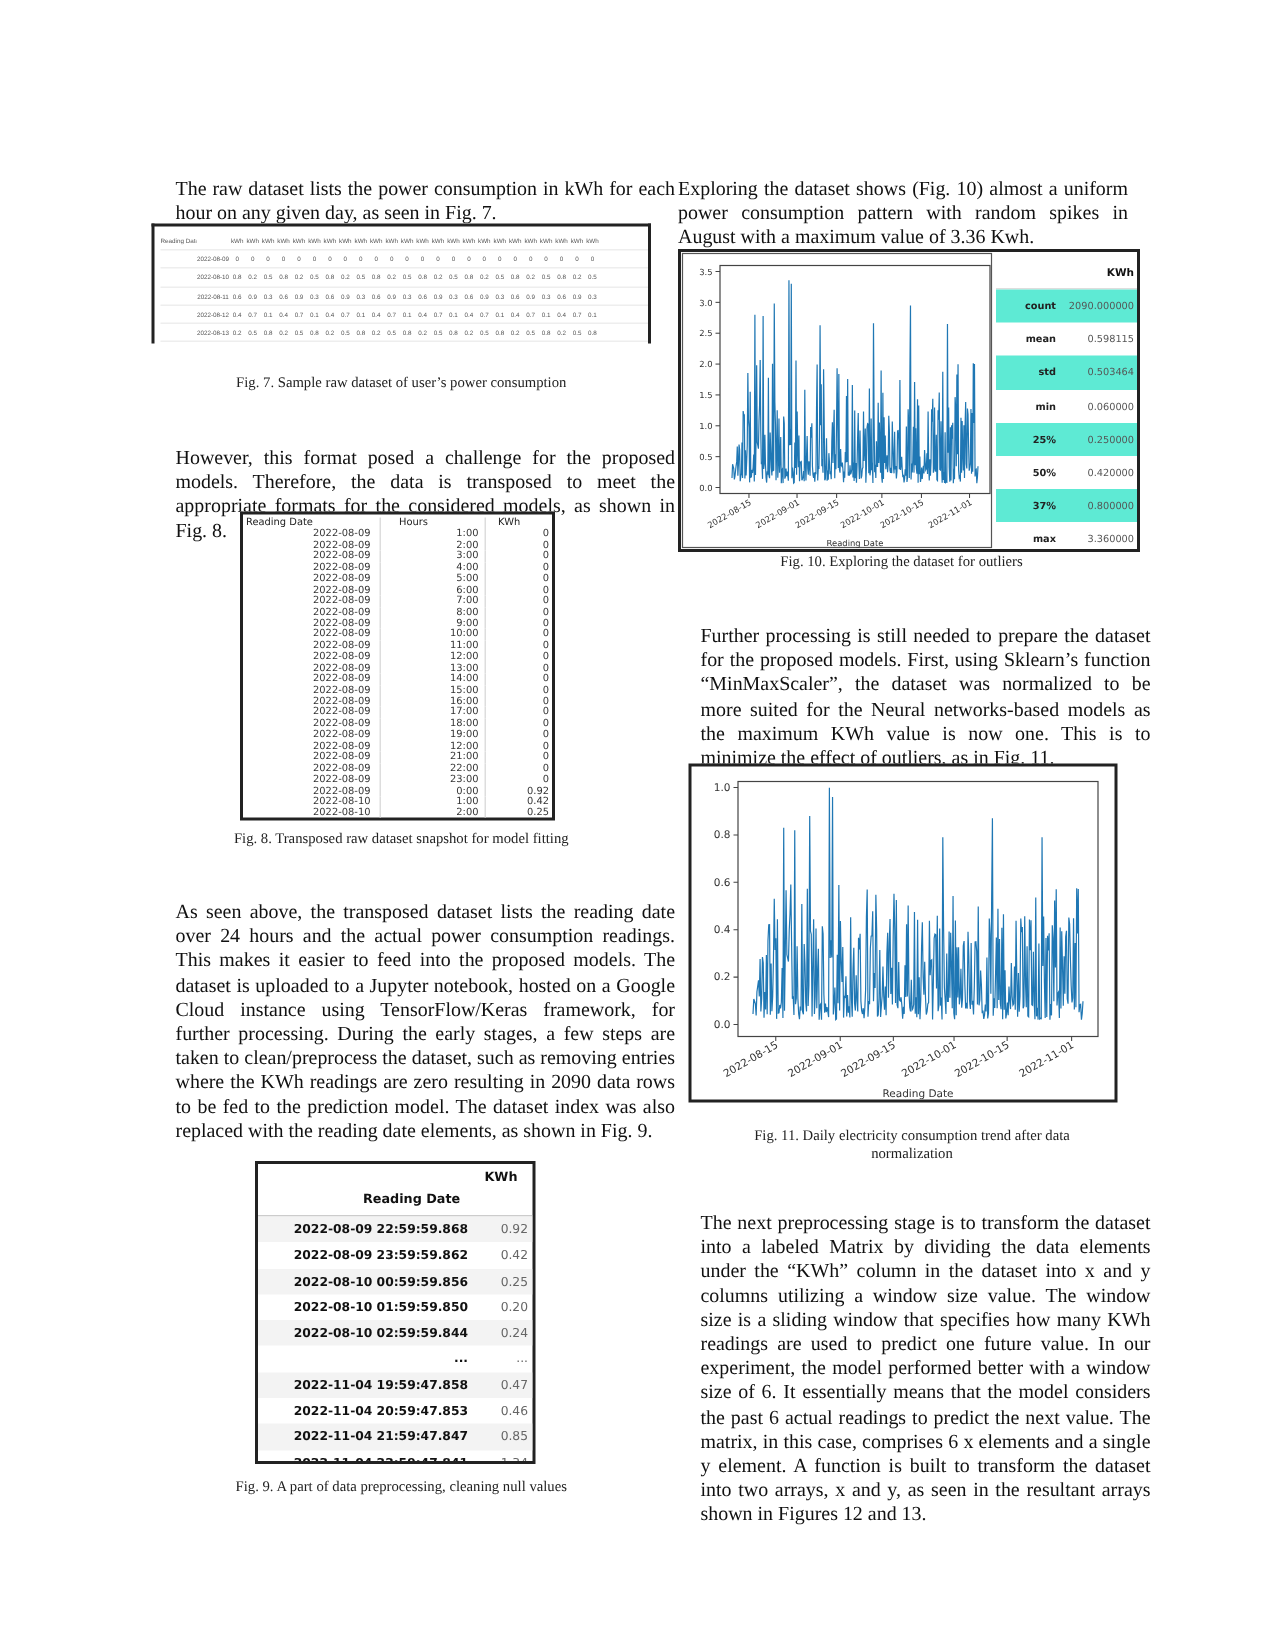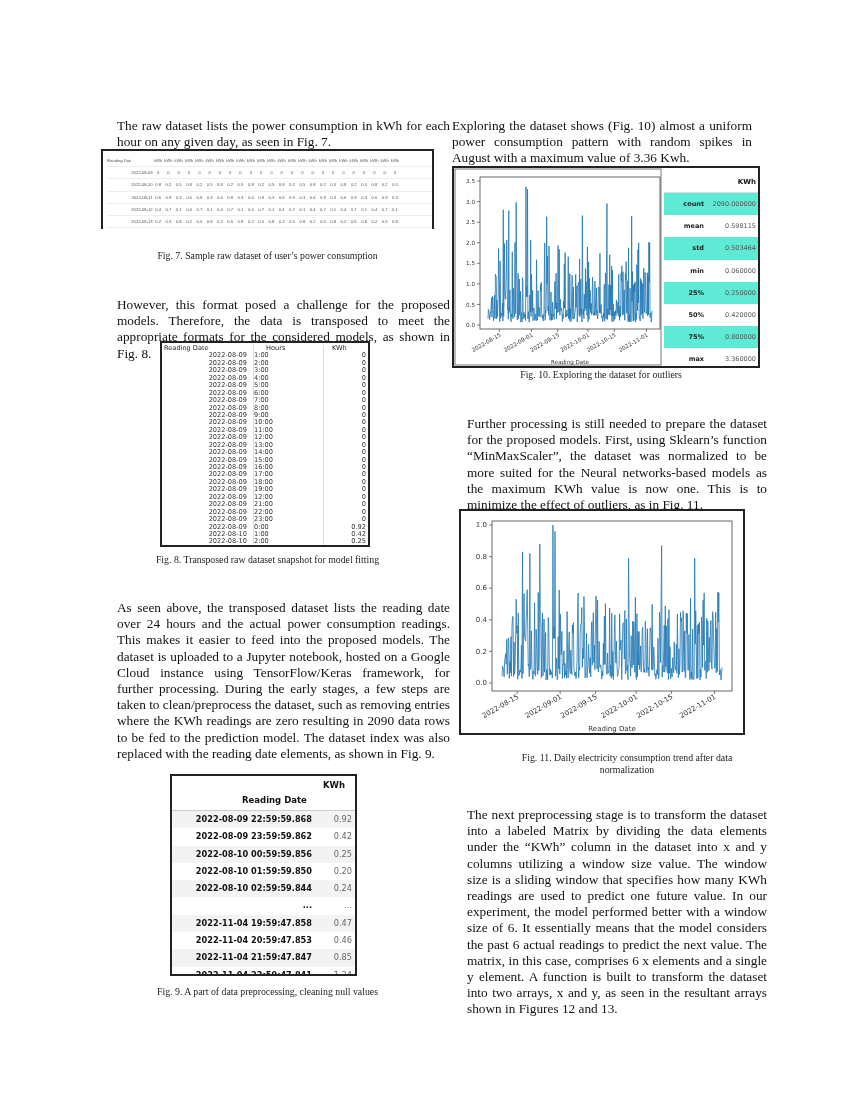--- a/index.html
+++ b/index.html
@@ -14,21 +14,21 @@
              font-size: 4.2px; color: #555; }
   .rawrow { display: flex; height: 11.2px; align-items: center; border-bottom: 0.5px solid #eee; }
   .rawrow span { display: inline-block; width: 10.3px; text-align: center; white-space: nowrap; overflow: hidden; }
   .rawrow .rd { width: 24px; text-align: left; }
   .rawrow .dt { width: 22px; }
 
   
   .t8 { position: absolute; left: 2px; top: 2px; width: 204px; font-family: "DejaVu Sans", sans-serif; font-size: 6.6px; color: #333; }
   .t8 .row { display: flex; height: 7.45px; line-height: 7.45px; }
   .t8 .c1 { width: 90px; text-align: right; padding-right: 6px; box-sizing: border-box; border-right: 0.5px solid #ddd; }
-  .t8 .c2 { width: 70px; text-align: left; padding-right: 4px; box-sizing: border-box; border-right: 0.5px solid #ddd; }
+  .t8 .c2 { width: 70px; text-align: right; padding-right: 4px; box-sizing: border-box; border-right: 0.5px solid #ddd; }
   .t8 .c3 { width: 44px; text-align: right; padding-right: 2px; box-sizing: border-box; }
   .t8 .hdr .c1, .t8 .hdr .c2, .t8 .hdr .c3 { text-align: left; padding-left: 0; color: #222; }
   .t8 .hdr .c2 { padding-left: 12px; }
   .t8 .hdr .c3 { padding-left: 8px; }
 
   
   .t9 { position: absolute; left: 0; top: 0; width: 100%; font-family: "DejaVu Sans", sans-serif; font-size: 8.2px; }
   .t9 .h1 { height: 16px; text-align: right; padding-right: 10px; font-weight: bold; font-size: 8.5px; line-height: 18px; }
   .t9 .h2 { height: 18px; padding-left: 70px; font-weight: bold; font-size: 8.5px; line-height: 16px; border-bottom: 1px solid #ccc; }
   .t9 .row { display: flex; height: 17.3px; line-height: 17.3px; }
@@ -489,21 +489,21 @@
         </div>
         <div class="row alt">
           <div class="k">25%</div>
           <div class="v">0.250000</div>
         </div>
         <div class="row">
           <div class="k">50%</div>
           <div class="v">0.420000</div>
         </div>
         <div class="row alt">
-          <div class="k">75%</div>
+          <div class="k">37%</div>
           <div class="v">0.800000</div>
         </div>
         <div class="row">
           <div class="k">max</div>
           <div class="v">3.360000</div>
         </div>
       </div>
   </div>
 </div>
 <div class="caption" style="left:451px; top:369px; width:300px;font-family:Liberation Serif, serif;">Fig. 10. Exploring the dataset for outliers</div>
@@ -536,18 +536,18 @@
         <line x1="175.02298850574712" y1="180" x2="175.02298850574712" y2="183" stroke="#444" stroke-width="0.7"></line>
         <text x="177.02298850574712" y="187" font-size="7" text-anchor="end" fill="#333" transform="rotate(-30 177.02298850574712 187)">2022-10-01</text>
         <line x1="210.42528735632183" y1="180" x2="210.42528735632183" y2="183" stroke="#444" stroke-width="0.7"></line>
         <text x="212.42528735632183" y="187" font-size="7" text-anchor="end" fill="#333" transform="rotate(-30 212.42528735632183 187)">2022-10-15</text>
         <line x1="253.41379310344828" y1="180" x2="253.41379310344828" y2="183" stroke="#444" stroke-width="0.7"></line>
         <text x="255.41379310344828" y="187" font-size="7" text-anchor="end" fill="#333" transform="rotate(-30 255.41379310344828 187)">2022-11-01</text>
         <text x="151" y="220" font-size="7" text-anchor="middle" fill="#333">Reading Date</text>
       </g>
   </svg>
 </div>
-<div class="caption" style="left:477px; top:752px; width:300px;">
+<div class="caption" style="left:458px; top:752px; width:300px;">
   <div>Fig. 11. Daily electricity consumption trend after data</div>
   <div>normalization</div>
 </div>
 
 <p class="para" style="left:451px; top:791px; width:300px;">The next preprocessing stage is to transform the dataset into a labeled Matrix by dividing the data elements under the “KWh” column in the dataset into x and y columns utilizing a window size value. The window size is a sliding window that specifies how many KWh readings are used to predict one future value. In our experiment, the model performed better with a window size of 6. It essentially means that the model considers the past 6 actual readings to predict the next value. The matrix, in this case, comprises 6 x elements and a single y element. A function is built to transform the dataset into two arrays, x and y, as seen in the resultant arrays shown in Figures 12 and 13.</p>
 
 </body></html>

